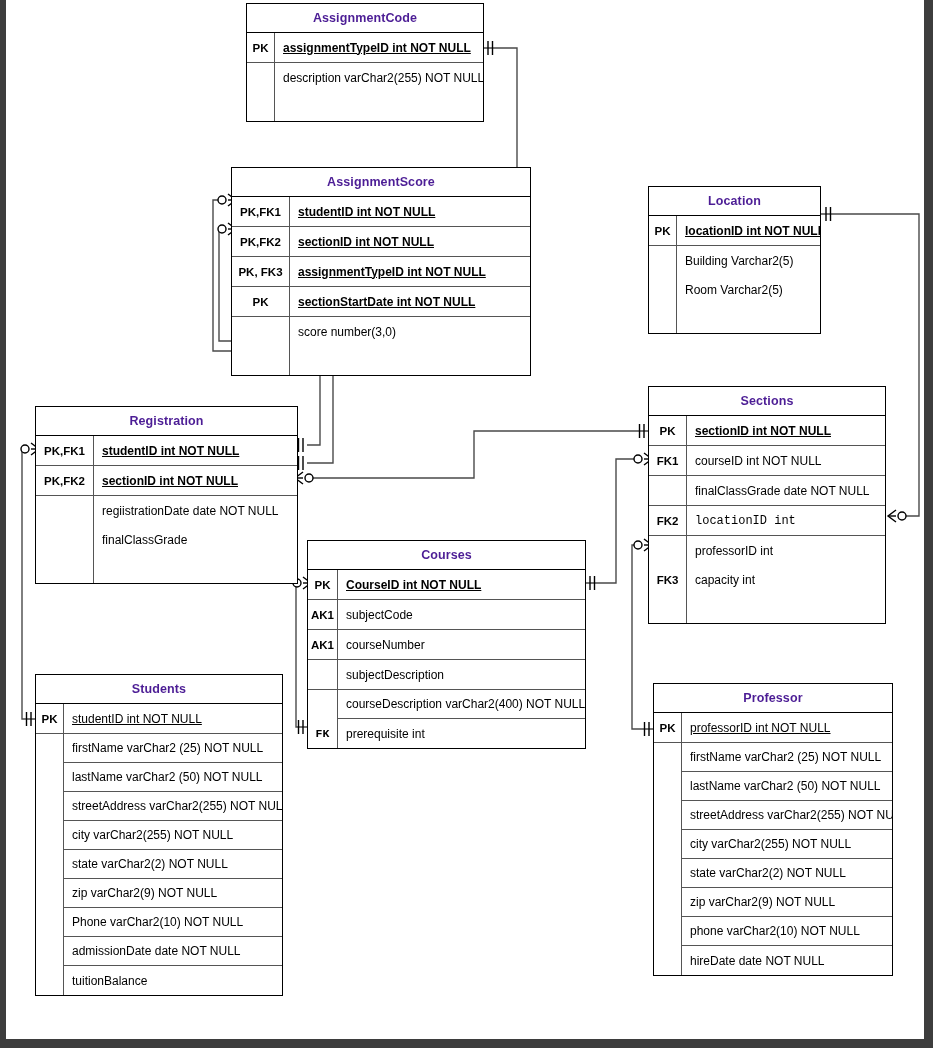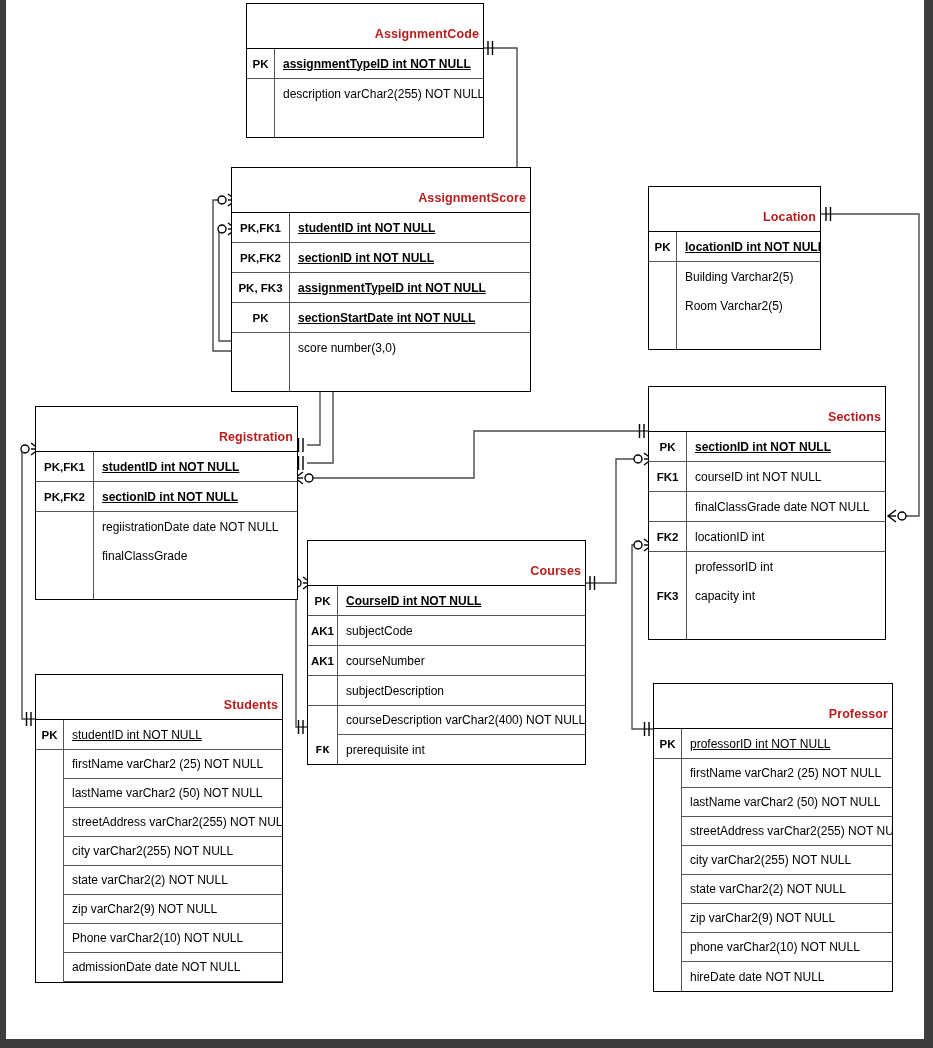--- a/index.html
+++ b/index.html
@@ -27,28 +27,27 @@
 
   
   .entity {
     position: absolute;
     box-sizing: border-box;
     border: 1.6px solid #000;
     background: #fff;
     z-index: 5;
   }
   .ent-title {
-    text-align: right;
+    text-align: center;
     font-size: 12.5px;
     font-weight: bold;
-    color: #b91c1c;
+    color: #4c1d95;
     padding: 7px 4px 7px 4px;
     border-bottom: 1.6px solid #000;
     letter-spacing: 0.1px;
-    margin-top: 16px;
   }
   .rows { display: block; }
   .grp { border-bottom: 1.4px solid #555; display: flex; }
   .grp.last { border-bottom: none; }
   .keycol {
     box-sizing: border-box;
     border-right: 1.4px solid #555;
     display: flex;
     align-items: center;
     justify-content: center;
@@ -267,21 +266,21 @@
           </div>
           <div class="grp">
             <div class="keycol" style="flex-basis: 38px;"></div>
             <div class="attrcol">
               <div class="attr" style="height: 29px;">finalClassGrade  date NOT NULL</div>
             </div>
           </div>
           <div class="grp">
             <div class="keycol" style="flex-basis: 38px;">FK2</div>
             <div class="attrcol">
-              <div class="attr" style="height: 29px;">locationID int</div>
+              <div class="attr" style="height: 29px; font-family: Liberation Mono, monospace;">locationID int</div>
             </div>
           </div>
           <div class="grp last">
             <div class="keycol" style="flex-basis: 38px;">FK3</div>
             <div class="attrcol">
               <div class="attr" style="height: 29px;">professorID int</div>
               <div class="attr" style="height: 29px;">capacity int</div>
               <div class="attr" style="height: 29px;"></div>
             </div>
           </div>
@@ -361,20 +360,21 @@
             <div class="keycol" style="flex-basis: 28px;"></div>
             <div class="attrcol">
               <div class="attr divider" style="height: 29px;">firstName varChar2 (25) NOT NULL</div>
               <div class="attr divider" style="height: 29px;">lastName varChar2 (50) NOT NULL</div>
               <div class="attr divider" style="height: 29px;">streetAddress varChar2(255) NOT NULL</div>
               <div class="attr divider" style="height: 29px;">city varChar2(255) NOT NULL</div>
               <div class="attr divider" style="height: 29px;">state varChar2(2) NOT NULL</div>
               <div class="attr divider" style="height: 29px;">zip varChar2(9) NOT NULL</div>
               <div class="attr divider" style="height: 29px;">Phone varChar2(10) NOT NULL</div>
               <div class="attr divider" style="height: 29px;">admissionDate date NOT NULL</div>
+              <div class="attr" style="height: 29px;">tuitionBalance</div>
             </div>
           </div>
         </div>
       </div>
       <div class="entity" style="left: 653px; top: 683px; width: 240px;">
         <div class="ent-title">Professor</div>
         <div class="rows">
           <div class="grp">
             <div class="keycol" style="flex-basis: 28px;">PK</div>
             <div class="attrcol">

